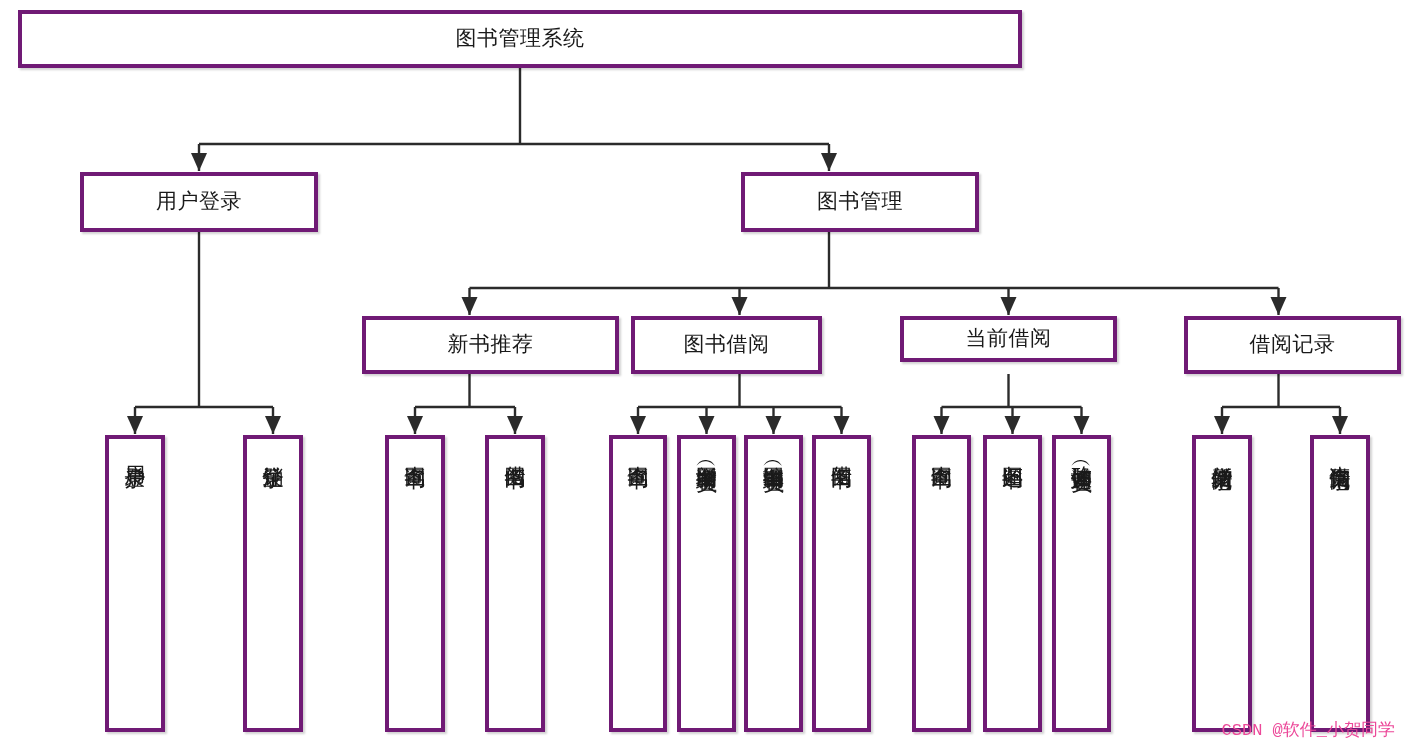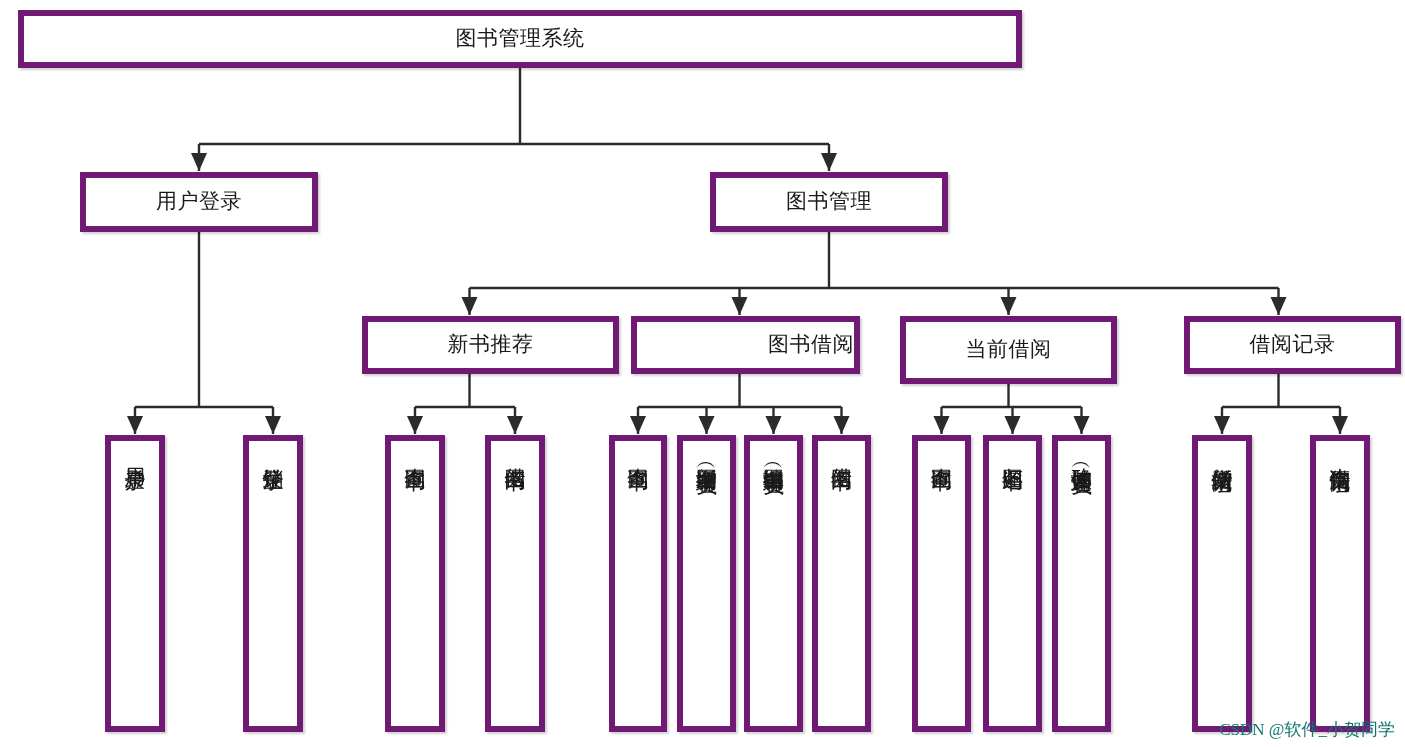--- a/index.html
+++ b/index.html
@@ -14,21 +14,21 @@
     position: relative;
     width: 1405px;
     height: 747px;
     background: #ffffff;
     overflow: hidden;
   }
   .node {
     position: absolute;
     box-sizing: border-box;
     background: #ffffff;
-    border: 6px solid #701a75;
+    border: 4px solid #701a75;
     box-shadow: 2px 2px 2px rgba(0,0,0,0.18);
     display: flex;
     align-items: center;
     justify-content: center;
     color: #1a1a1a;
   }
   .node-label {
     display: block;
     text-align: center;
     line-height: 1.12;
@@ -66,22 +66,22 @@
   }
   .edge-arrow {
     fill: #2b2b2b;
     stroke: none;
   }
   #watermark {
     position: absolute;
     right: 10px;
     bottom: 6px;
     font-size: 17px;
-    color: #0f766e;
-    font-family: Liberation Serif, serif;
+    color: #ec4899;
+    font-family: Liberation Mono, monospace;
     white-space: nowrap;
   }
 </style>
 </head>
 <body>
 
 <div id="diagram-root">
   <svg id="edge-layer" viewBox="0 0 1405 747">
       <line x1="520" y1="68" x2="520" y2="144" class="edge-line"></line>
       <line x1="199" y1="144" x2="829" y2="144" class="edge-line"></line>
@@ -136,30 +136,30 @@
       <line x1="1340" y1="407" x2="1340" y2="434" class="edge-line"></line>
       <polygon points="1332,416 1348,416 1340,434" class="edge-arrow"></polygon>
     </svg>
   <div id="node-layer">
       <div class="node horiz" style="left: 18px; top: 10px; width: 1004px; height: 58px;">
         <span class="node-label">图书管理系统</span>
       </div>
       <div class="node horiz" style="left: 80px; top: 172px; width: 238px; height: 60px;">
         <span class="node-label">用户登录</span>
       </div>
-      <div class="node horiz" style="left: 710px; top: 172px; width: 238px; height: 60px;">
+      <div class="node horiz" style="left: 741px; top: 172px; width: 238px; height: 60px;">
         <span class="node-label">图书管理</span>
       </div>
       <div class="node horiz" style="left: 362px; top: 316px; width: 257px; height: 58px;">
         <span class="node-label">新书推荐</span>
       </div>
-      <div class="node horiz" style="left: 631px; top: 316px; width: 229px; height: 58px; justify-content: flex-end;">
+      <div class="node horiz" style="left: 631px; top: 316px; width: 191px; height: 58px;">
         <span class="node-label">图书借阅</span>
       </div>
-      <div class="node horiz" style="left: 900px; top: 316px; width: 217px; height: 68px;">
+      <div class="node horiz" style="left: 900px; top: 316px; width: 217px; height: 46px;">
         <span class="node-label">当前借阅</span>
       </div>
       <div class="node horiz" style="left: 1170px; top: 316px; width: 217px; height: 58px; margin-left: 14px;">
         <span class="node-label">借阅记录</span>
       </div>
       <div class="node vert" style="left: 105px; top: 435px; width: 60px; height: 297px;">
         <span class="node-label">用户登录</span>
       </div>
       <div class="node vert" style="left: 243px; top: 435px; width: 60px; height: 297px;">
         <span class="node-label">注销登录</span>

